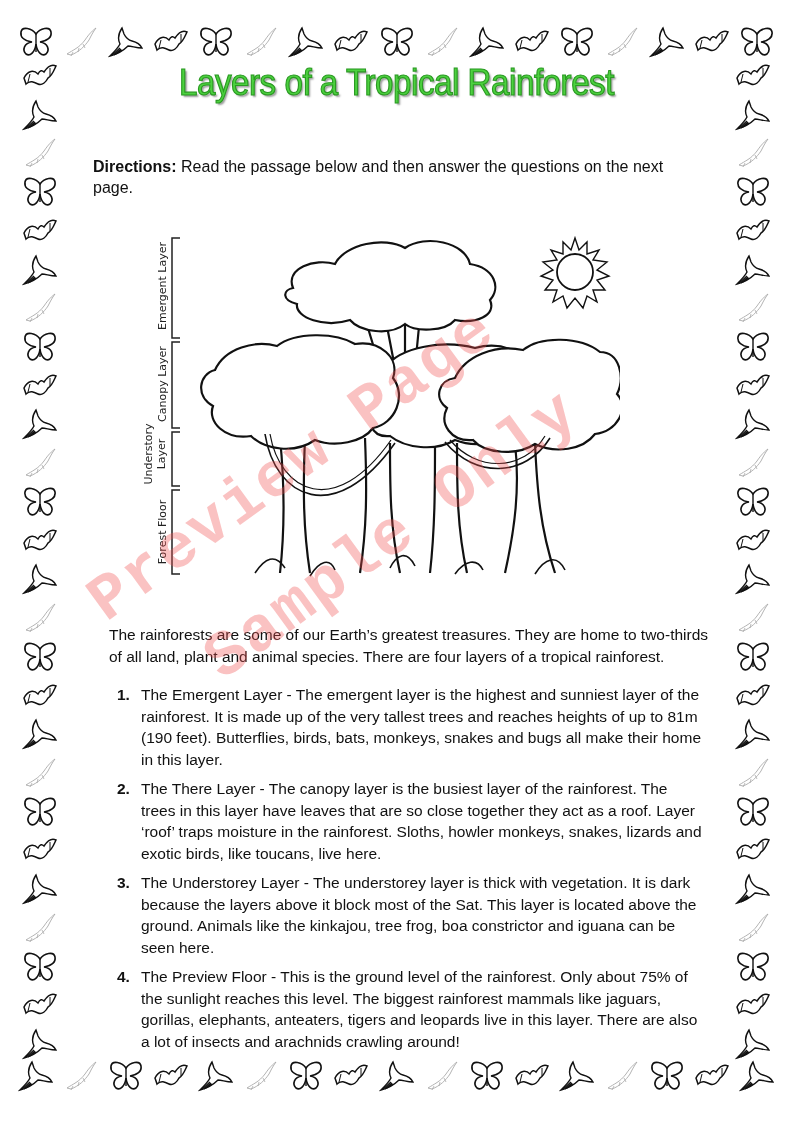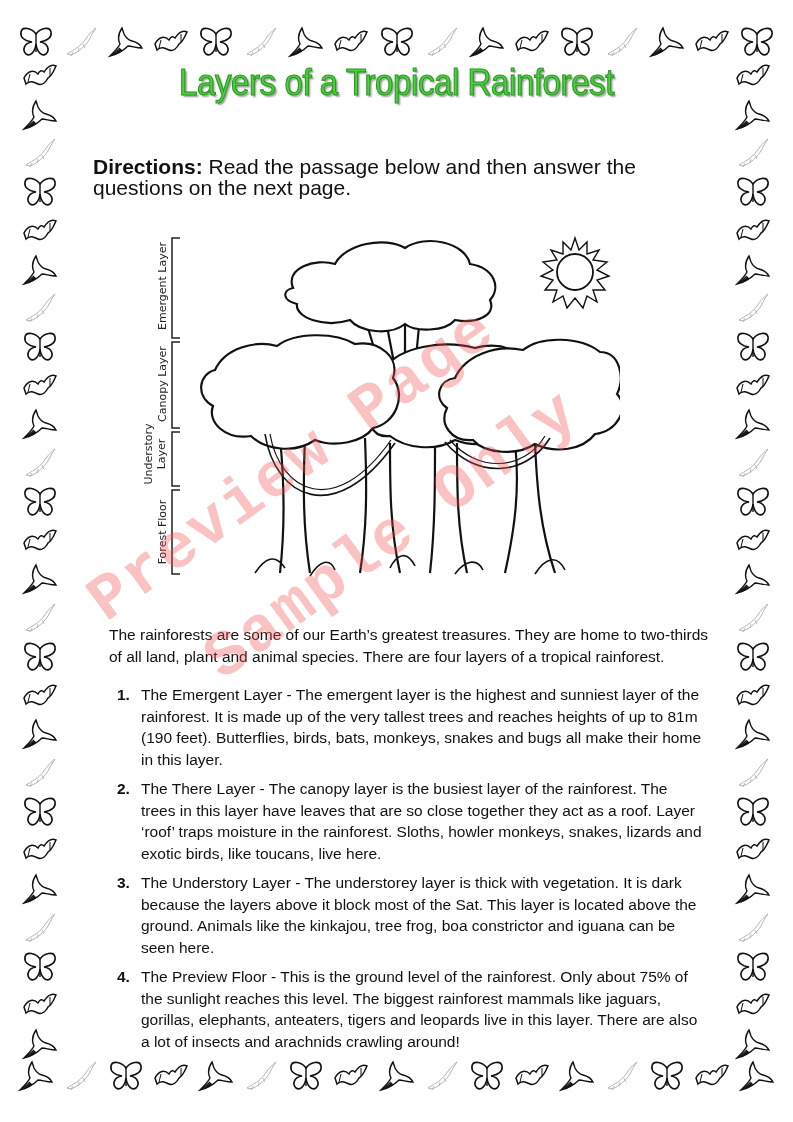--- a/index.html
+++ b/index.html
@@ -2,21 +2,21 @@
 <html><head>
 <meta charset="utf-8">
 <style>
   html,body{margin:0;padding:0;background:#fff;}
   body{width:793px;height:1122px;position:relative;overflow:hidden;font-family:"Liberation Sans",sans-serif;color:#111;}
   .border-row{position:absolute;left:0;width:793px;height:40px;display:flex;justify-content:space-between;padding:0 18px;box-sizing:border-box;align-items:center;}
   .border-col{position:absolute;top:60px;width:60px;height:1000px;display:flex;flex-direction:column;justify-content:space-between;align-items:center;}
   .bicon{width:36px;height:32px;display:block;}
   .title{position:absolute;top:62px;left:0;width:793px;text-align:center;font-size:36px;font-weight:normal;color:#4cd13f;
     -webkit-text-stroke:1.2px #2a9a22;text-shadow:2px 2px 2px #999;letter-spacing:-0.5px;font-family:"Liberation Sans",sans-serif;transform:scaleX(0.92);}
-  .directions{position:absolute;top:156px;left:93px;width:600px;font-size:21px;line-height:21px;}
+  .directions{position:absolute;top:156px;left:93px;width:600px;font-size:16px;line-height:21px;}
   .directions b{font-weight:bold;}
   .diagram{position:absolute;top:228px;left:140px;width:480px;height:362px;}
   .layer-label{position:absolute;font-family:"DejaVu Sans",sans-serif;font-size:11px;color:#222;transform:rotate(-90deg);transform-origin:left top;white-space:nowrap;text-align:center;line-height:13px;}
   .intro{position:absolute;top:608px;left:93px;width:600px;font-size:15.5px;line-height:21.5px;}
   ol.layers{position:absolute;top:684px;left:93px;width:610px;margin:0;padding:0;list-style:none;font-size:15.5px;line-height:21.5px;}
   ol.layers li{position:relative;padding-left:48px;margin-bottom:8px;}
   ol.layers li .num{position:absolute;left:24px;top:0;font-weight:bold;}
   ol.layers li b{font-weight:normal;}
   .watermark{position:absolute;font-family:"Liberation Mono",monospace;font-weight:bold;color:rgba(240,80,80,0.35);font-size:64px;transform:rotate(-36deg);white-space:nowrap;pointer-events:none;letter-spacing:2px;}
 </style>
@@ -375,21 +375,21 @@
   <li>
     <span class="num">1.</span>
     <b>The Emergent Layer</b><span> - </span><span>The emergent layer is the highest and sunniest layer of the rainforest.  It is made up of the very tallest trees and reaches heights of up to 81m (190 feet). Butterflies, birds, bats, monkeys, snakes and bugs all make their home in this layer.</span>
   </li>
   <li>
     <span class="num">2.</span>
     <b>The There Layer</b><span> - </span><span>The canopy layer is the busiest layer of the rainforest. The trees in this layer have leaves that are so close together they act as a roof. Layer ‘roof’ traps moisture in the rainforest. Sloths, howler monkeys, snakes, lizards and exotic birds, like toucans, live here.</span>
   </li>
   <li>
     <span class="num">3.</span>
-    <b>The Understory Layer</b><span> - </span><span>The understorey layer is thick with vegetation. It is dark because the layers above it block most of the Sat. This layer is located above the ground. Animals like the kinkajou, tree frog, boa constrictor and iguana can be seen here.</span>
+    <b>The Understorey Layer</b><span> - </span><span>The understorey layer is thick with vegetation. It is dark because the layers above it block most of the Sat. This layer is located above the ground. Animals like the kinkajou, tree frog, boa constrictor and iguana can be seen here.</span>
   </li>
   <li>
     <span class="num">4.</span>
     <b>The Preview Floor</b><span> - </span><span>This is the ground level of the rainforest. Only about 75% of the sunlight reaches this level. The biggest rainforest mammals like jaguars, gorillas, elephants, anteaters, tigers and leopards live in this layer. There are also a lot of insects and arachnids crawling around!</span>
   </li>
 </ol>
 
 <div class="watermark" style="left:50px;top:430px;">Preview Page</div>
 <div class="watermark" style="left:170px;top:500px;">Sample Only</div>
 

